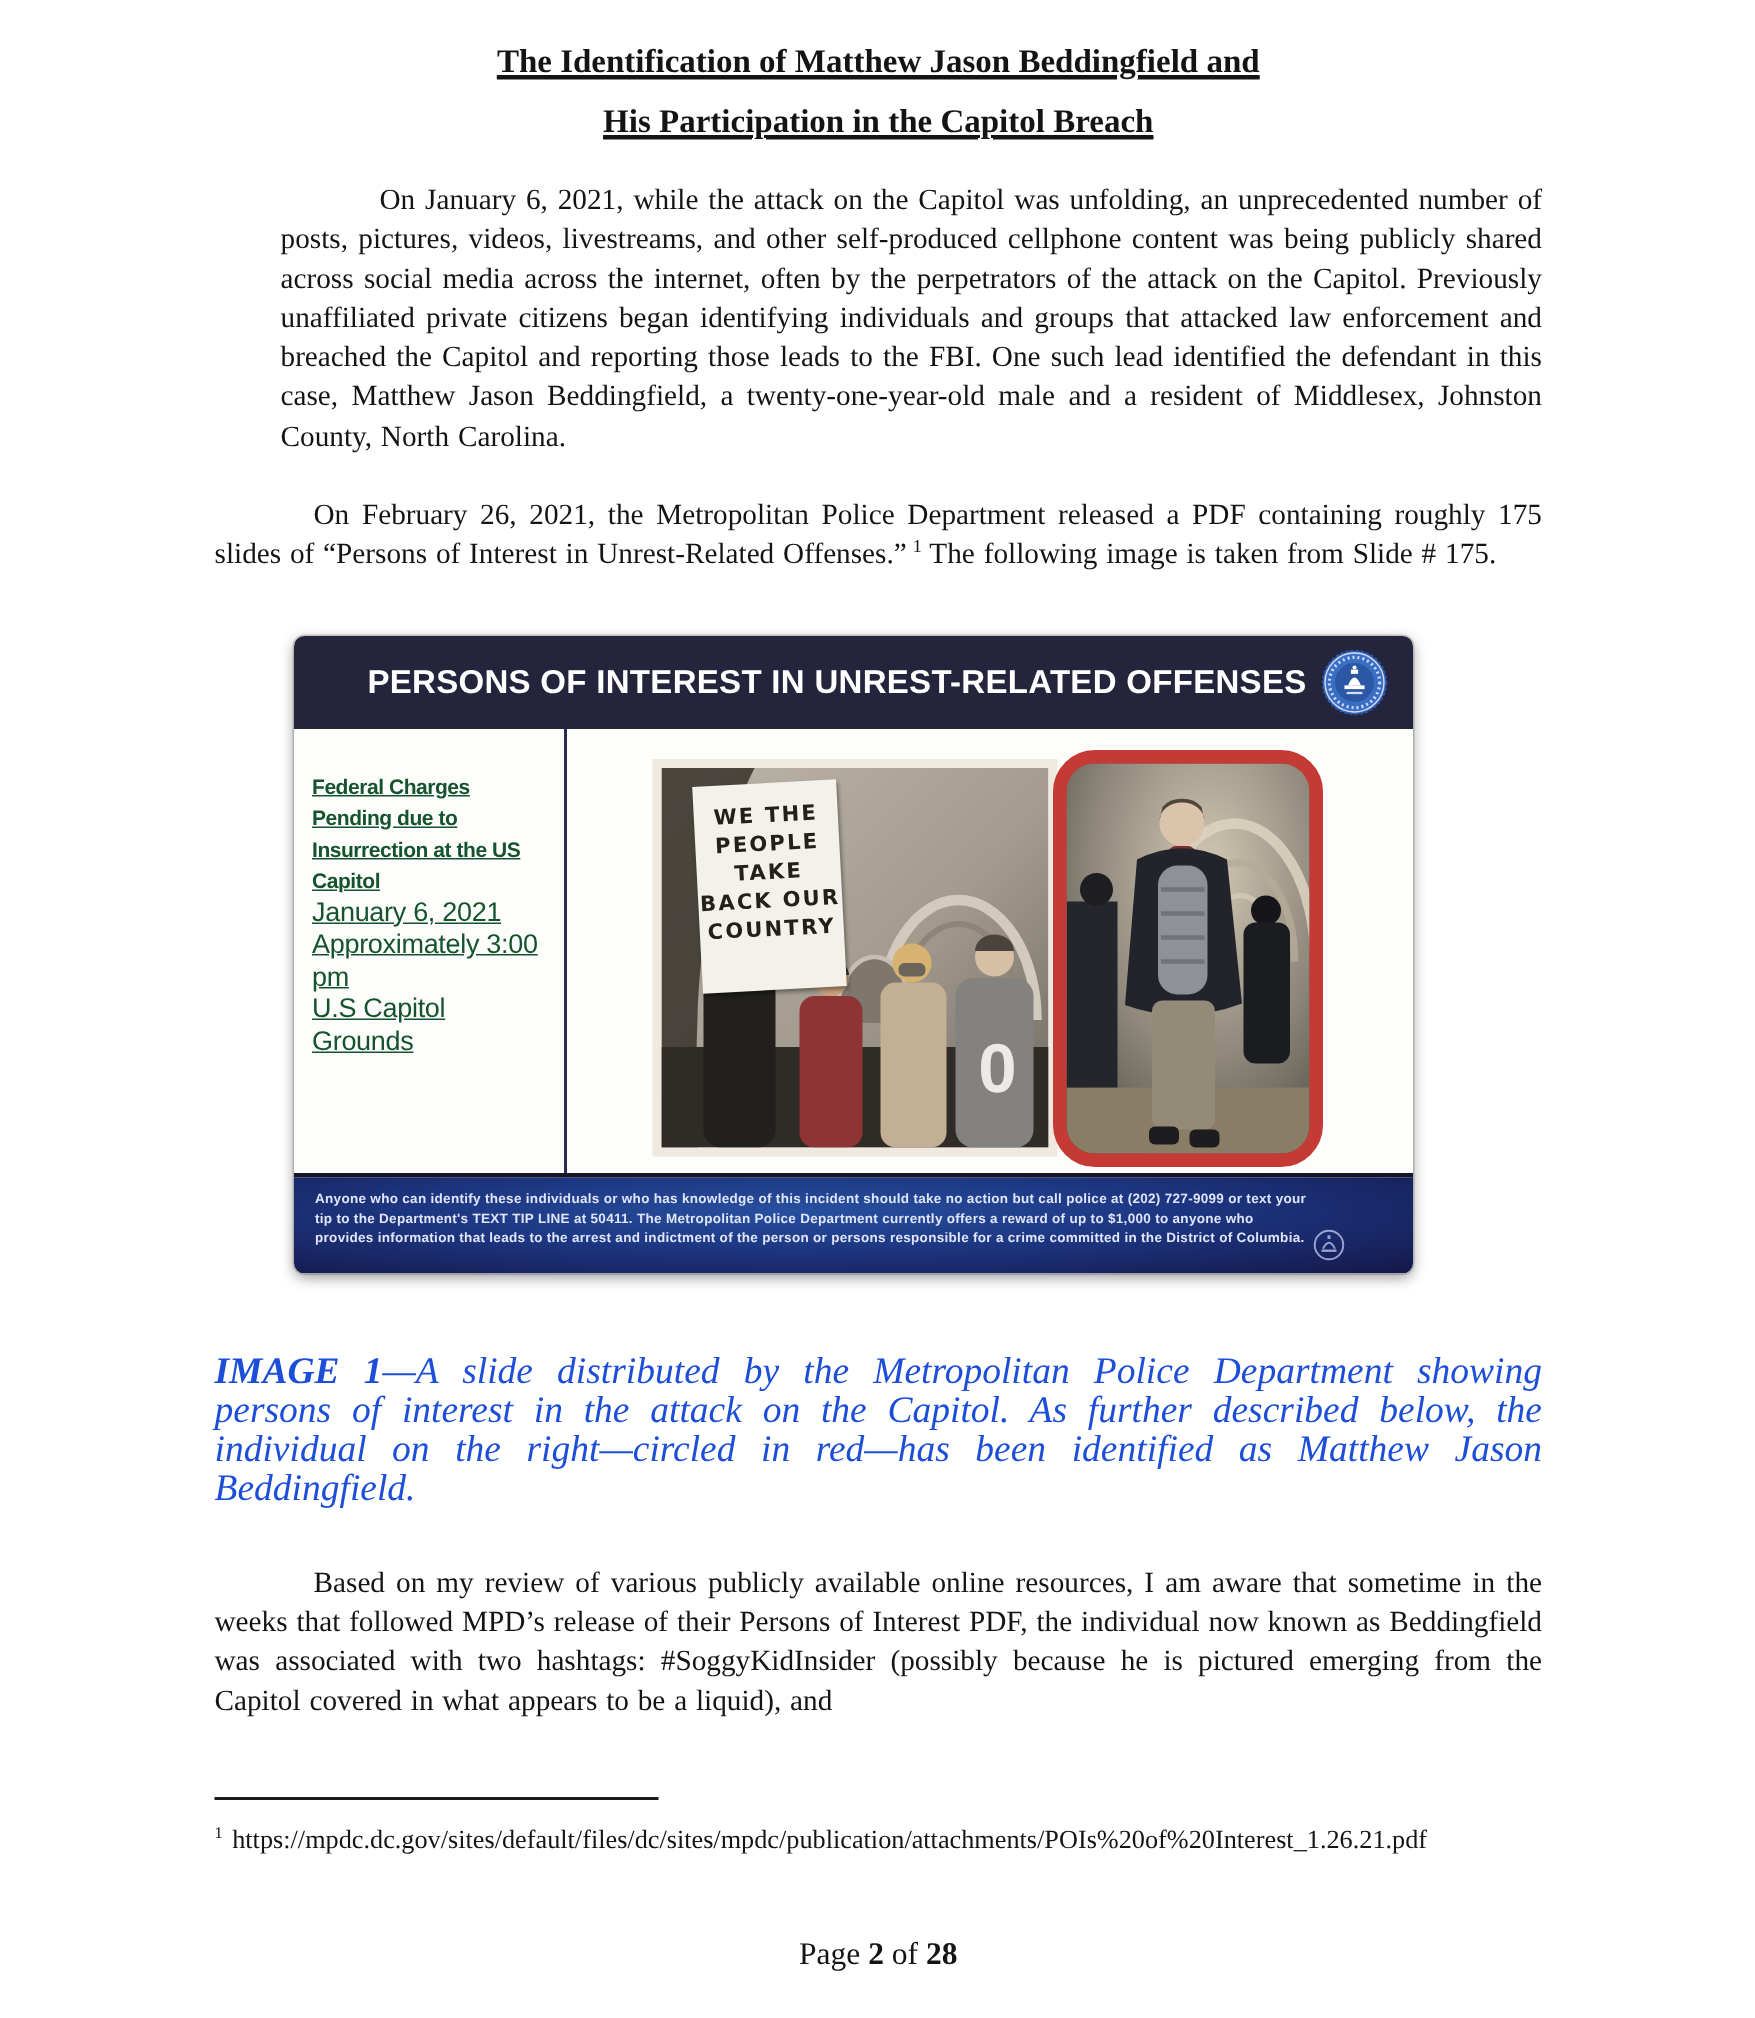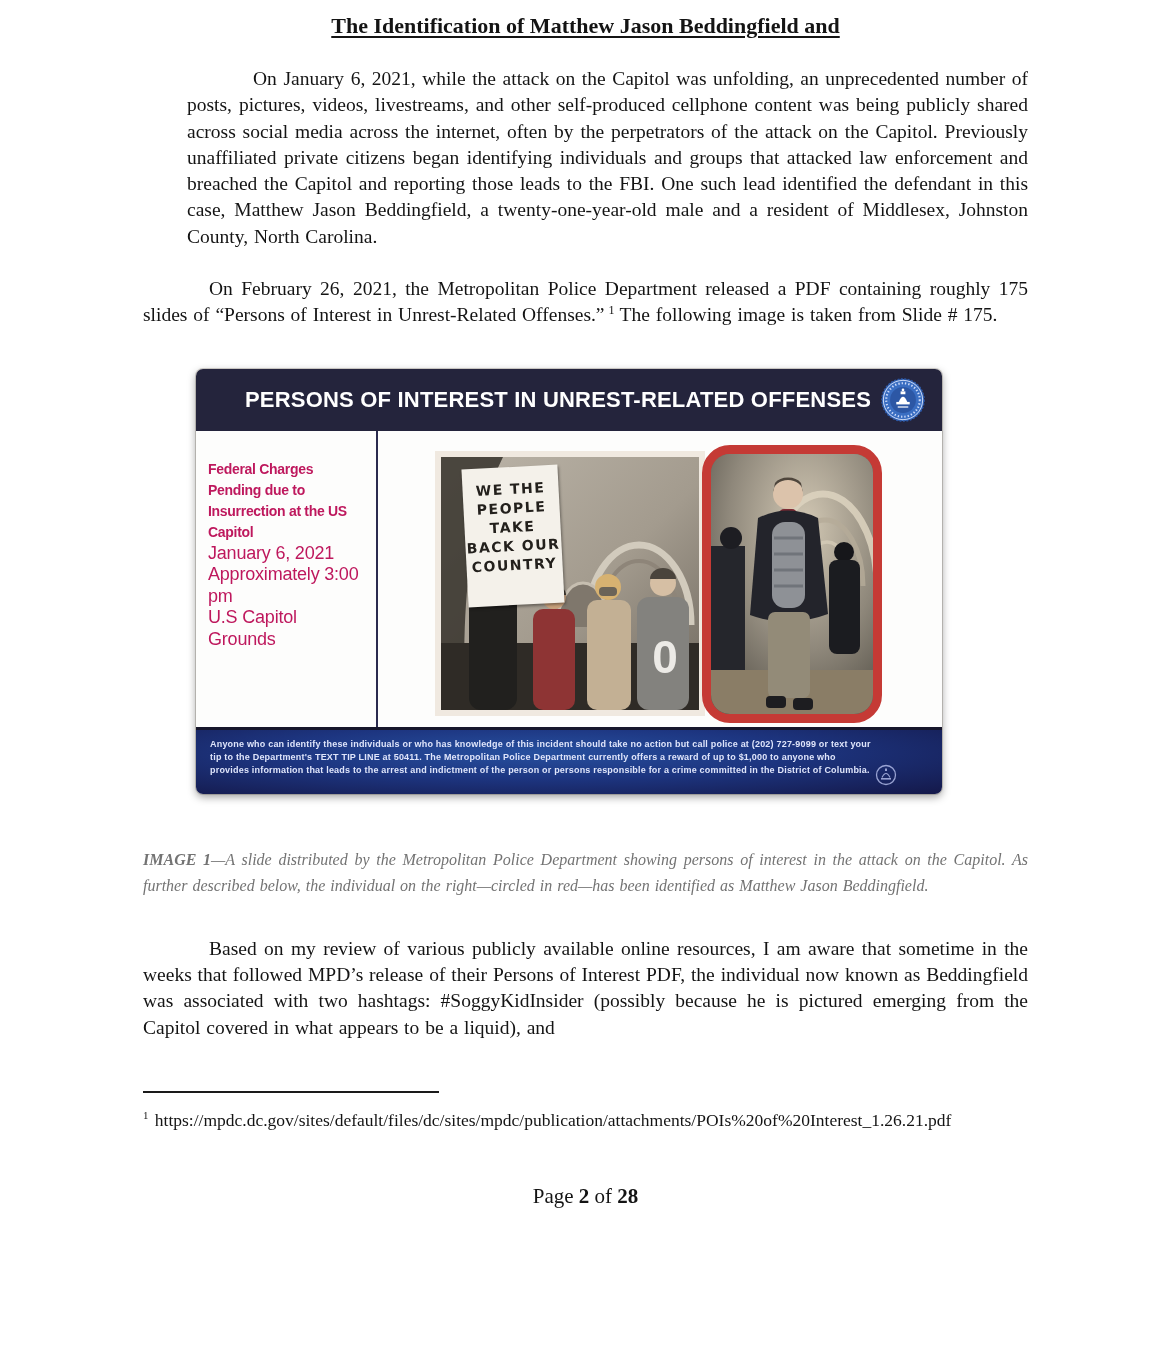--- a/index.html
+++ b/index.html
@@ -7,29 +7,29 @@
     position:relative;
     width:1170px;height:1345px;
     box-sizing:border-box;
     padding:0 142px 0 143px;
     background:#ffffff;
     overflow:hidden;
     font-family:"Liberation Serif", serif;
     color:#141414;
   }
   
-  .doc-title{margin:0;padding-top:6px;text-align:center;font-weight:bold;font-size:22px;line-height:40px;}
+  .doc-title{margin:0;padding-top:21px;text-align:center;font-weight:bold;font-size:22px;line-height:40px;text-decoration:underline;}
   .doc-title .tline{display:block;}
   .doc-title .u{text-decoration:underline;text-decoration-thickness:1.5px;text-underline-offset:3px;}
   .para{margin:0;text-align:justify;font-size:19.5px;line-height:26.3px;text-indent:66px;word-spacing:1px;}
   .para1{margin-top:20px;margin-left:44px;}
   .para2{margin-top:26px;}
   .para3{margin-top:37px;}
   sup.fnref{font-size:0.62em;line-height:0;vertical-align:super;margin:0 5px 0 4px;}
-  .caption{margin:53px 0 0 0;font-style:italic;font-size:16px;line-height:26px;color:#737373;text-align:justify;word-spacing:1px;}
+  .caption{margin:53px 0 0 0;font-style:italic;font-size:25px;line-height:26px;color:#1d4ed8;text-align:justify;word-spacing:1px;}
   .caption .cap-label{font-weight:bold;}
   .fn-rule{margin:50px 0 0 0;width:296px;border:0;border-top:2px solid #1a1a1a;}
   .footnote{margin:10px 0 0 0;font-size:17.5px;line-height:24px;}
   .footnote sup{font-size:0.62em;vertical-align:super;margin-right:2px;}
   .page-num{margin:52px 0 0 0;text-align:center;font-size:21px;}
   .page-num b{font-weight:bold;}
   
   .slide{
     width:746px;height:425px;
     margin:40px 0 0 53px;
@@ -49,21 +49,22 @@
   .slide-title{
     flex:1;text-align:center;
     color:#ffffff;font-weight:bold;font-size:22px;letter-spacing:.2px;
   }
   .hdr-badge{flex:0 0 46px;width:46px;height:46px;margin-left:6px;}
   .slide-body{flex:1;display:flex;background:#fdfdfc;}
   .slide-sidebar{
     flex:0 0 182px;width:182px;box-sizing:border-box;
     border-right:2px solid #2b2b4e;
     padding:28px 10px 0 12px;
-    color:#be185d;
+    color:#14532d;
+    text-decoration:underline;
   }
   .sb-bold{font-weight:bold;font-size:14px;line-height:21px;letter-spacing:-0.3px;}
   .sb-line{font-size:18px;line-height:21.5px;letter-spacing:-0.2px;}
   .slide-content{flex:1;position:relative;}
   .photo-mid{
     position:absolute;left:57px;top:20px;width:258px;height:253px;
     border:6px solid #f0e9e0;box-sizing:content-box;
   }
   .photo-mid svg{position:absolute;inset:0;width:100%;height:100%;}
   .sign{
@@ -98,20 +99,21 @@
   }
   .footer-badge{position:absolute;right:44px;bottom:6px;width:24px;height:26px;opacity:.8;}
 </style>
 </head>
 <body>
 
 <div class="page">
 
   <h1 class="doc-title">
     <span class="tline"><span class="u">The Identification of Matthew Jason Beddingfield and</span></span>
+    <span class="tline"><span class="u">His Participation in the Capitol Breach</span></span>
   </h1>
 
   <p class="para para1">On January 6, 2021, while the attack on the Capitol was unfolding, an unprecedented number of posts, pictures, videos, livestreams, and other self-produced cellphone content was being publicly shared across social media across the internet, often by the perpetrators of the attack on the Capitol. Previously unaffiliated private citizens began identifying individuals and groups that attacked law enforcement and breached the Capitol and reporting those leads to the FBI. One such lead identified the defendant in this case, Matthew Jason Beddingfield, a twenty-one-year-old male and a resident of Middlesex, Johnston County, North Carolina.</p>
 
   <p class="para para2"><span>On February 26, 2021, the Metropolitan Police Department released a PDF containing roughly 175 slides of “Persons of Interest in Unrest-Related Offenses.”</span><sup class="fnref">1</sup><span>The following image is taken from Slide # 175.</span></p>
 
   <div class="slide">
     <div class="slide-header">
       <div class="slide-title">PERSONS OF INTEREST IN UNREST-RELATED OFFENSES</div>
       <div class="hdr-badge">

